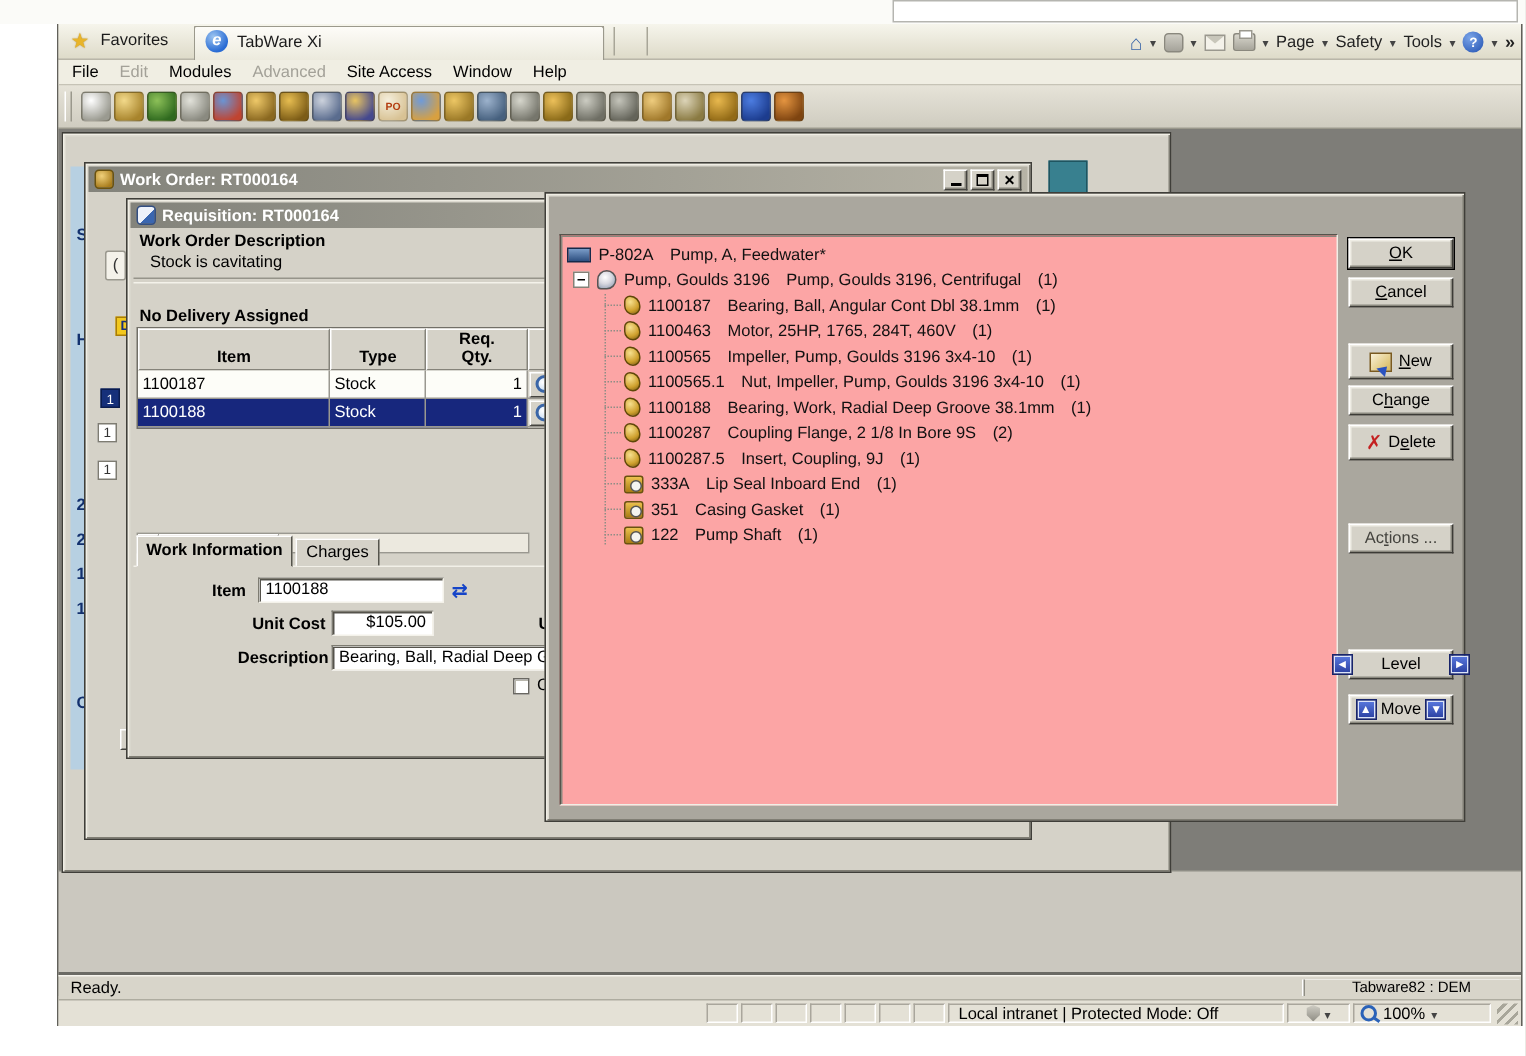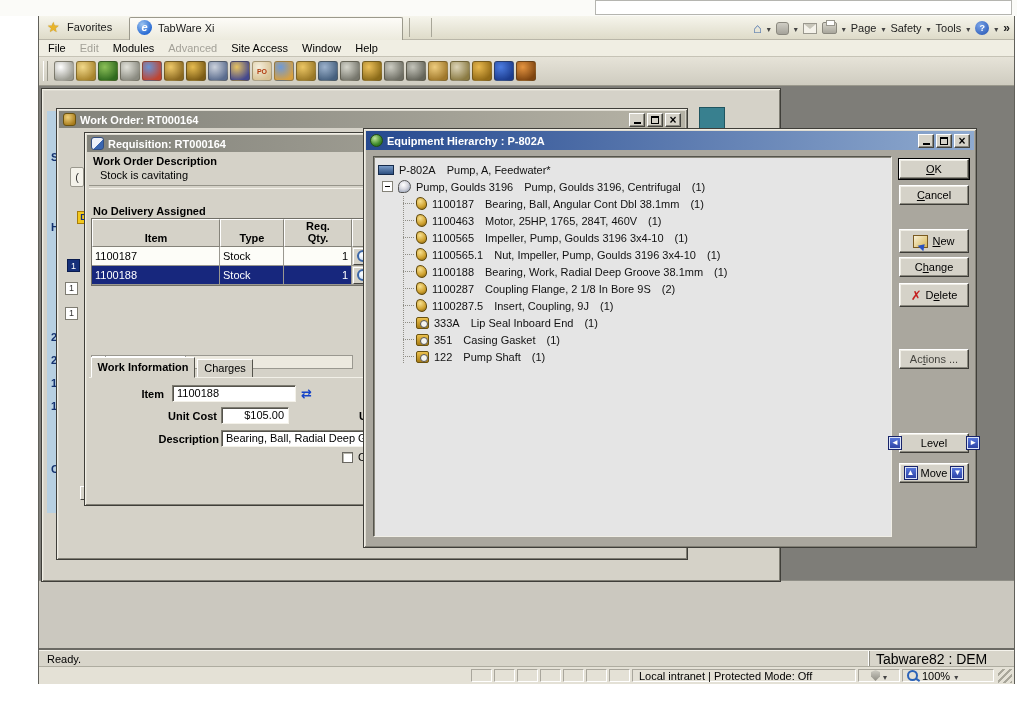--- a/index.html
+++ b/index.html
@@ -131,21 +131,21 @@
   #fld-unitcost{left:134px;top:255px;width:68px;text-align:right;}
   #fld-desc{left:134px;top:278px;width:226px;}
   .lookup{position:absolute;left:214px;top:234px;width:18px;height:16px;}
   .lookup::before{content:"⇄";color:#1544c8;font-size:13px;font-weight:bold;}
   #req-checkbox{position:absolute;left:255px;top:300px;width:11px;height:11px;background:#fff;border:1px solid #6a6862;box-shadow:inset 1px 1px 0 #b8b6ac;box-sizing:border-box;}
   #req-chk-label{position:absolute;left:271px;top:299px;}
   #clip-un{position:absolute;left:272px;top:258px;font-weight:bold;}
 
   
   #equipment{left:324px;top:42px;width:612px;height:418px;background:#aaa79e;}
-  #eq-tree{position:absolute;left:9px;top:27px;width:519px;height:381px;background:#e5e5e5;border:1px solid;border-color:#55544c #f0eee6 #f0eee6 #55544c;box-shadow:inset 1px 1px 0 #8a887e;box-sizing:border-box;padding-top:4px;overflow:hidden;}
+  #eq-tree{position:absolute;left:9px;top:27px;width:519px;height:381px;background:#fca5a5;border:1px solid;border-color:#55544c #f0eee6 #f0eee6 #55544c;box-shadow:inset 1px 1px 0 #8a887e;box-sizing:border-box;padding-top:4px;overflow:hidden;}
   .trow{display:flex;align-items:center;gap:5px;height:17px;position:relative;white-space:nowrap;padding-left:4px;}
   .trow.assembly{padding-left:8px;}
   .trow.child{padding-left:42px;}
   .trow.child::before{content:"";position:absolute;left:29px;top:8px;width:11px;border-top:1px dotted #8f8d85;}
   #eq-vline{position:absolute;left:29px;top:39px;height:167px;border-left:1px dotted #8f8d85;}
   .t-code{color:#111;}
   .t-desc{margin-left:6px;color:#111;}
   .t-qty{margin-left:6px;color:#111;}
   .minus-box{width:11px;height:11px;background:#fff;border:1px solid #848278;box-sizing:border-box;position:relative;flex:0 0 auto;}
   .minus-box::after{content:"";position:absolute;left:2px;top:4px;width:5px;height:1px;background:#000;}
@@ -168,21 +168,21 @@
   #btn-move{top:334px;gap:3px;}
   .ico-new{width:15px;height:13px;background:linear-gradient(135deg,#f8f0d8,#d8b858);border:1px solid #7a5a20;box-sizing:border-box;position:relative;}
   .ico-new::after{content:"";position:absolute;right:-2px;bottom:-2px;border:4px solid transparent;border-left:6px solid #2a52c0;transform:rotate(-45deg);}
   .ico-del::before{content:"✗";color:#c42020;font-weight:bold;font-size:13px;}
   .arr-sq{width:14px;height:14px;background:linear-gradient(#5a7ae0,#2a3fa0);border:1px solid #18246a;box-shadow:inset 0 0 0 1px #dce4f8;box-sizing:border-box;color:#fff;font-size:8px;line-height:12px;text-align:center;flex:0 0 auto;}
   .a-left::before{content:"◄";} .a-right::before{content:"►";} .a-up::before{content:"▲";} .a-down::before{content:"▼";}
 
   
   #app-status{left:0;top:634px;width:975px;height:16px;background:#d8d5ca;border-top:1px solid #f5f3ec;box-shadow:0 -2px 0 #6b6a64;box-sizing:border-box;display:flex;align-items:center;}
   #app-status-ready{padding-left:8px;}
-  #app-status-session{margin-left:auto;width:130px;border-left:1px solid #908e84;box-shadow:-1px 0 0 #fff;padding:0 8px 0 6px;font-size:14px;text-align:left;}
+  #app-status-session{margin-left:auto;width:130px;border-left:1px solid #908e84;box-shadow:-1px 0 0 #fff;padding:0 8px 0 6px;font-size:10px;text-align:center;}
   #ie-status{left:0;top:650px;width:975px;height:18px;background:#e4e1d6;border-top:1px solid #aeaca0;box-sizing:border-box;display:flex;align-items:center;gap:2px;padding:0 2px;}
   #ie-status-segments{margin-left:auto;display:flex;gap:2px;}
   .seg{width:21px;height:13px;border:1px solid;border-color:#a9a69c #fff #fff #a9a69c;box-sizing:border-box;}
   #ie-zone{width:224px;height:13px;border:1px solid;border-color:#a9a69c #fff #fff #a9a69c;box-sizing:border-box;padding:0 6px;line-height:12px;}
   #ie-shield-cell{width:42px;height:13px;border:1px solid;border-color:#a9a69c #fff #fff #a9a69c;box-sizing:border-box;display:flex;align-items:center;justify-content:center;gap:3px;}
   .shield{width:9px;height:11px;background:linear-gradient(#cfcdc4,#8f8d84);clip-path:polygon(50% 0,100% 18%,100% 60%,50% 100%,0 60%,0 18%);}
   #ie-zoom-cell{width:92px;height:13px;border:1px solid;border-color:#a9a69c #fff #fff #a9a69c;box-sizing:border-box;display:flex;align-items:center;gap:4px;padding:0 4px;}
   .zoom-mag{position:relative;width:7px;height:7px;border:2px solid #2a62b8;border-radius:50%;box-sizing:content-box;}
   .zoom-mag::after{content:"";position:absolute;width:4px;height:2px;background:#2a62b8;bottom:-2px;right:-4px;transform:rotate(35deg);}
   #grip{width:14px;height:14px;margin-left:2px;background:repeating-linear-gradient(135deg,transparent 0 3px,#a8a69a 3px 5px);}
@@ -358,29 +358,20 @@
         <span class="inset-field" id="fld-unitcost">$105.00</span>
         <span class="abs" id="clip-un">Un</span>
         <span class="req-label" id="lab-desc">Description</span>
         <span class="inset-field" id="fld-desc">Bearing, Ball, Radial Deep Gro</span>
         <span id="req-checkbox"></span>
         <span id="req-chk-label">C</span>
       </div>
     </div>
 
     <div class="win" id="equipment">
-      <div class="titlebar active">
-        <span class="tico tico-equipment"></span>
-        <span>Equipment Hierarchy : P-802A</span>
-        <span class="winbtns">
-          <span class="wbtn g-min"></span>
-          <span class="wbtn g-max"></span>
-          <span class="wbtn g-close"></span>
-        </span>
-      </div>
       <div id="eq-tree">
         <div id="eq-vline"></div>
       <div class="trow">
             <span class="ico-pump"></span>
             <span class="t-code">P-802A</span>
             <span class="t-desc">Pump, A, Feedwater*</span>
           </div>
           <div class="trow assembly">
             <span class="minus-box"></span>
             <span class="ico-assembly"></span>

